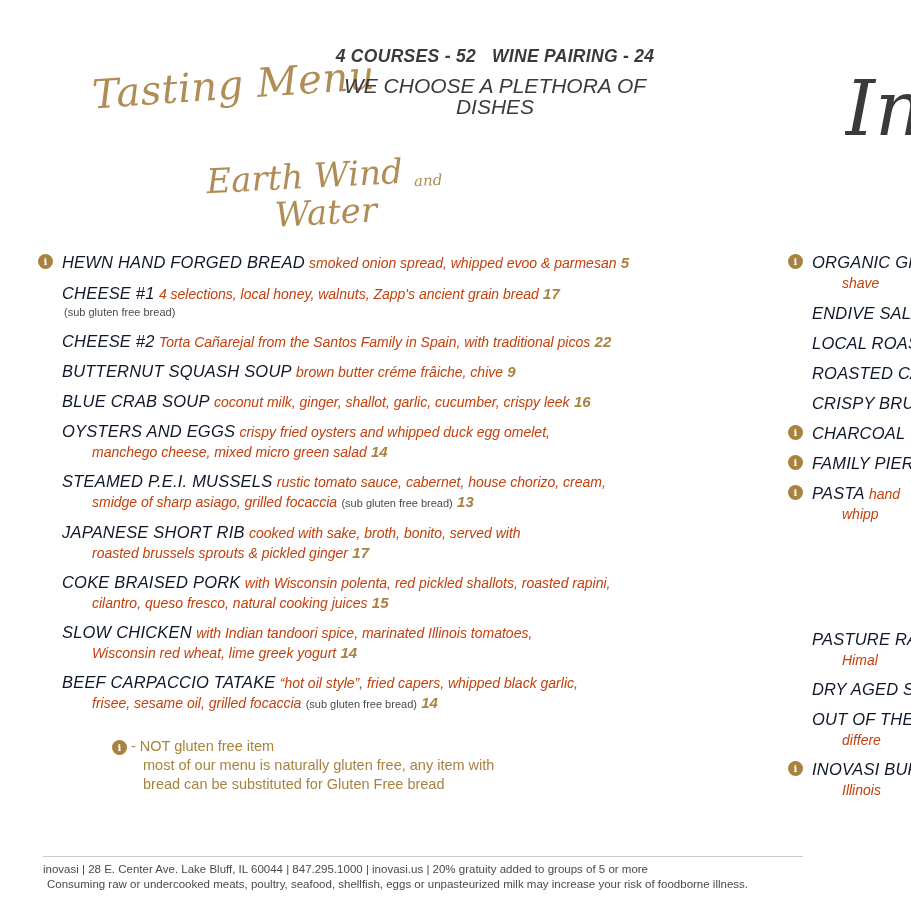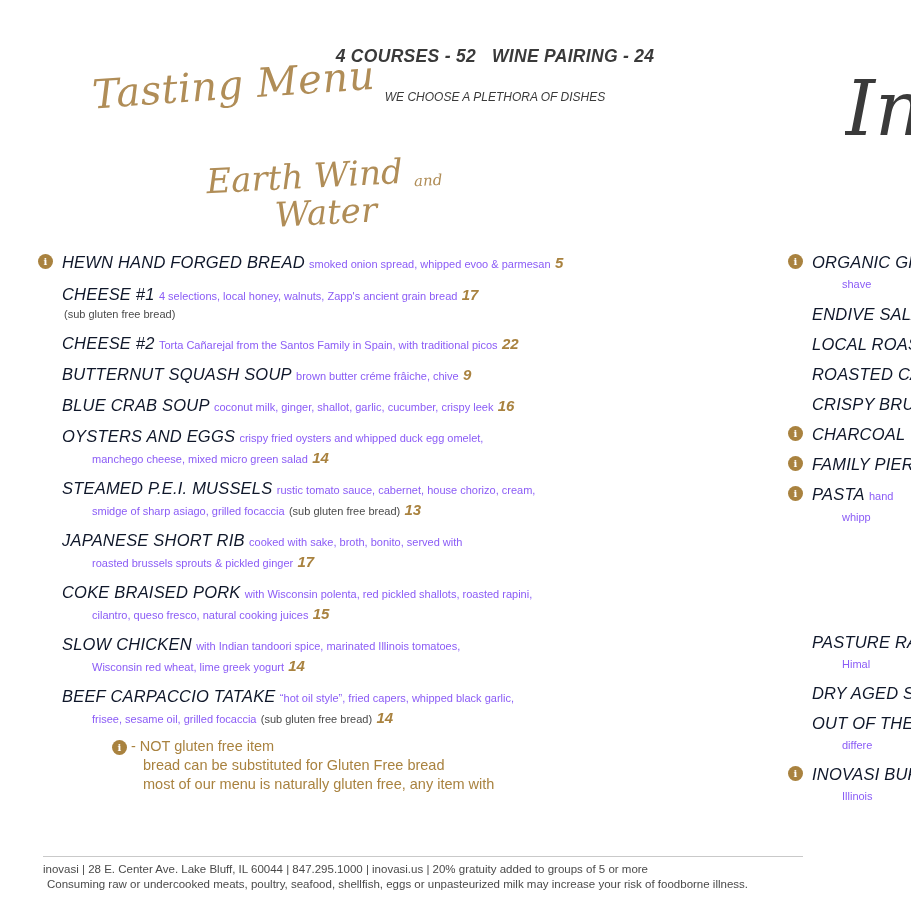--- a/index.html
+++ b/index.html
@@ -54,22 +54,22 @@
   }
   .header-line1 {
     font-size: 17.5px;
     font-style: italic;
     font-weight: bold;
     letter-spacing: 0.3px;
     white-space: nowrap;
   }
   .header-line1 .gap { display: inline-block; width: 16px; }
   .header-line2 {
-    margin-top: 20px;
-    font-size: 12px;
+    margin-top: 8px;
+    font-size: 21px;
     font-style: italic;
     line-height: 21px;
   }
 
   .inovasi-script {
     position: absolute;
     left: 845px;
     top: 30px;
     font-family: "DejaVu Serif", serif;
     font-style: italic;
@@ -140,22 +140,23 @@
     font-weight: bold;
   }
 
   .name {
     font-style: italic;
     font-size: 16.5px;
     letter-spacing: 0.2px;
     color: #0f172a;
   }
   .desc {
-    font-size: 11px;
-    color: #8b5cf6;
+    font-size: 14px;
+    color: #c2410c;
+    font-style: italic;
   }
   .price {
     font-style: italic;
     font-weight: bold;
     color: #a9823f;
     font-size: 15px;
   }
   .sub {
     font-size: 11px;
     color: #4a4a4a;
@@ -409,22 +410,22 @@
       <span class="name">INOVASI BUR</span>
       <span class="line2">
         <span class="desc">Illinois</span>
       </span>
     </div>
 
   </div>
 
   <div class="gf-key">
     <span class="keymark">i</span><span>- NOT gluten free item</span>
+    <span class="keyline2">most of our menu is naturally gluten free, any item with</span>
     <span class="keyline2">bread can be substituted for Gluten Free bread</span>
-    <span class="keyline2">most of our menu is naturally gluten free, any item with</span>
   </div>
 
   <div class="footer">
     <span>inovasi | 28 E. Center Ave. Lake Bluff, IL 60044 | 847.295.1000 | inovasi.us | 20% gratuity added to groups of 5 or more</span>
     <span class="line2">Consuming raw or undercooked meats, poultry, seafood, shellfish, eggs or unpasteurized milk may increase your risk of foodborne illness.</span>
   </div>
 
 </div>
 
 </body></html>

